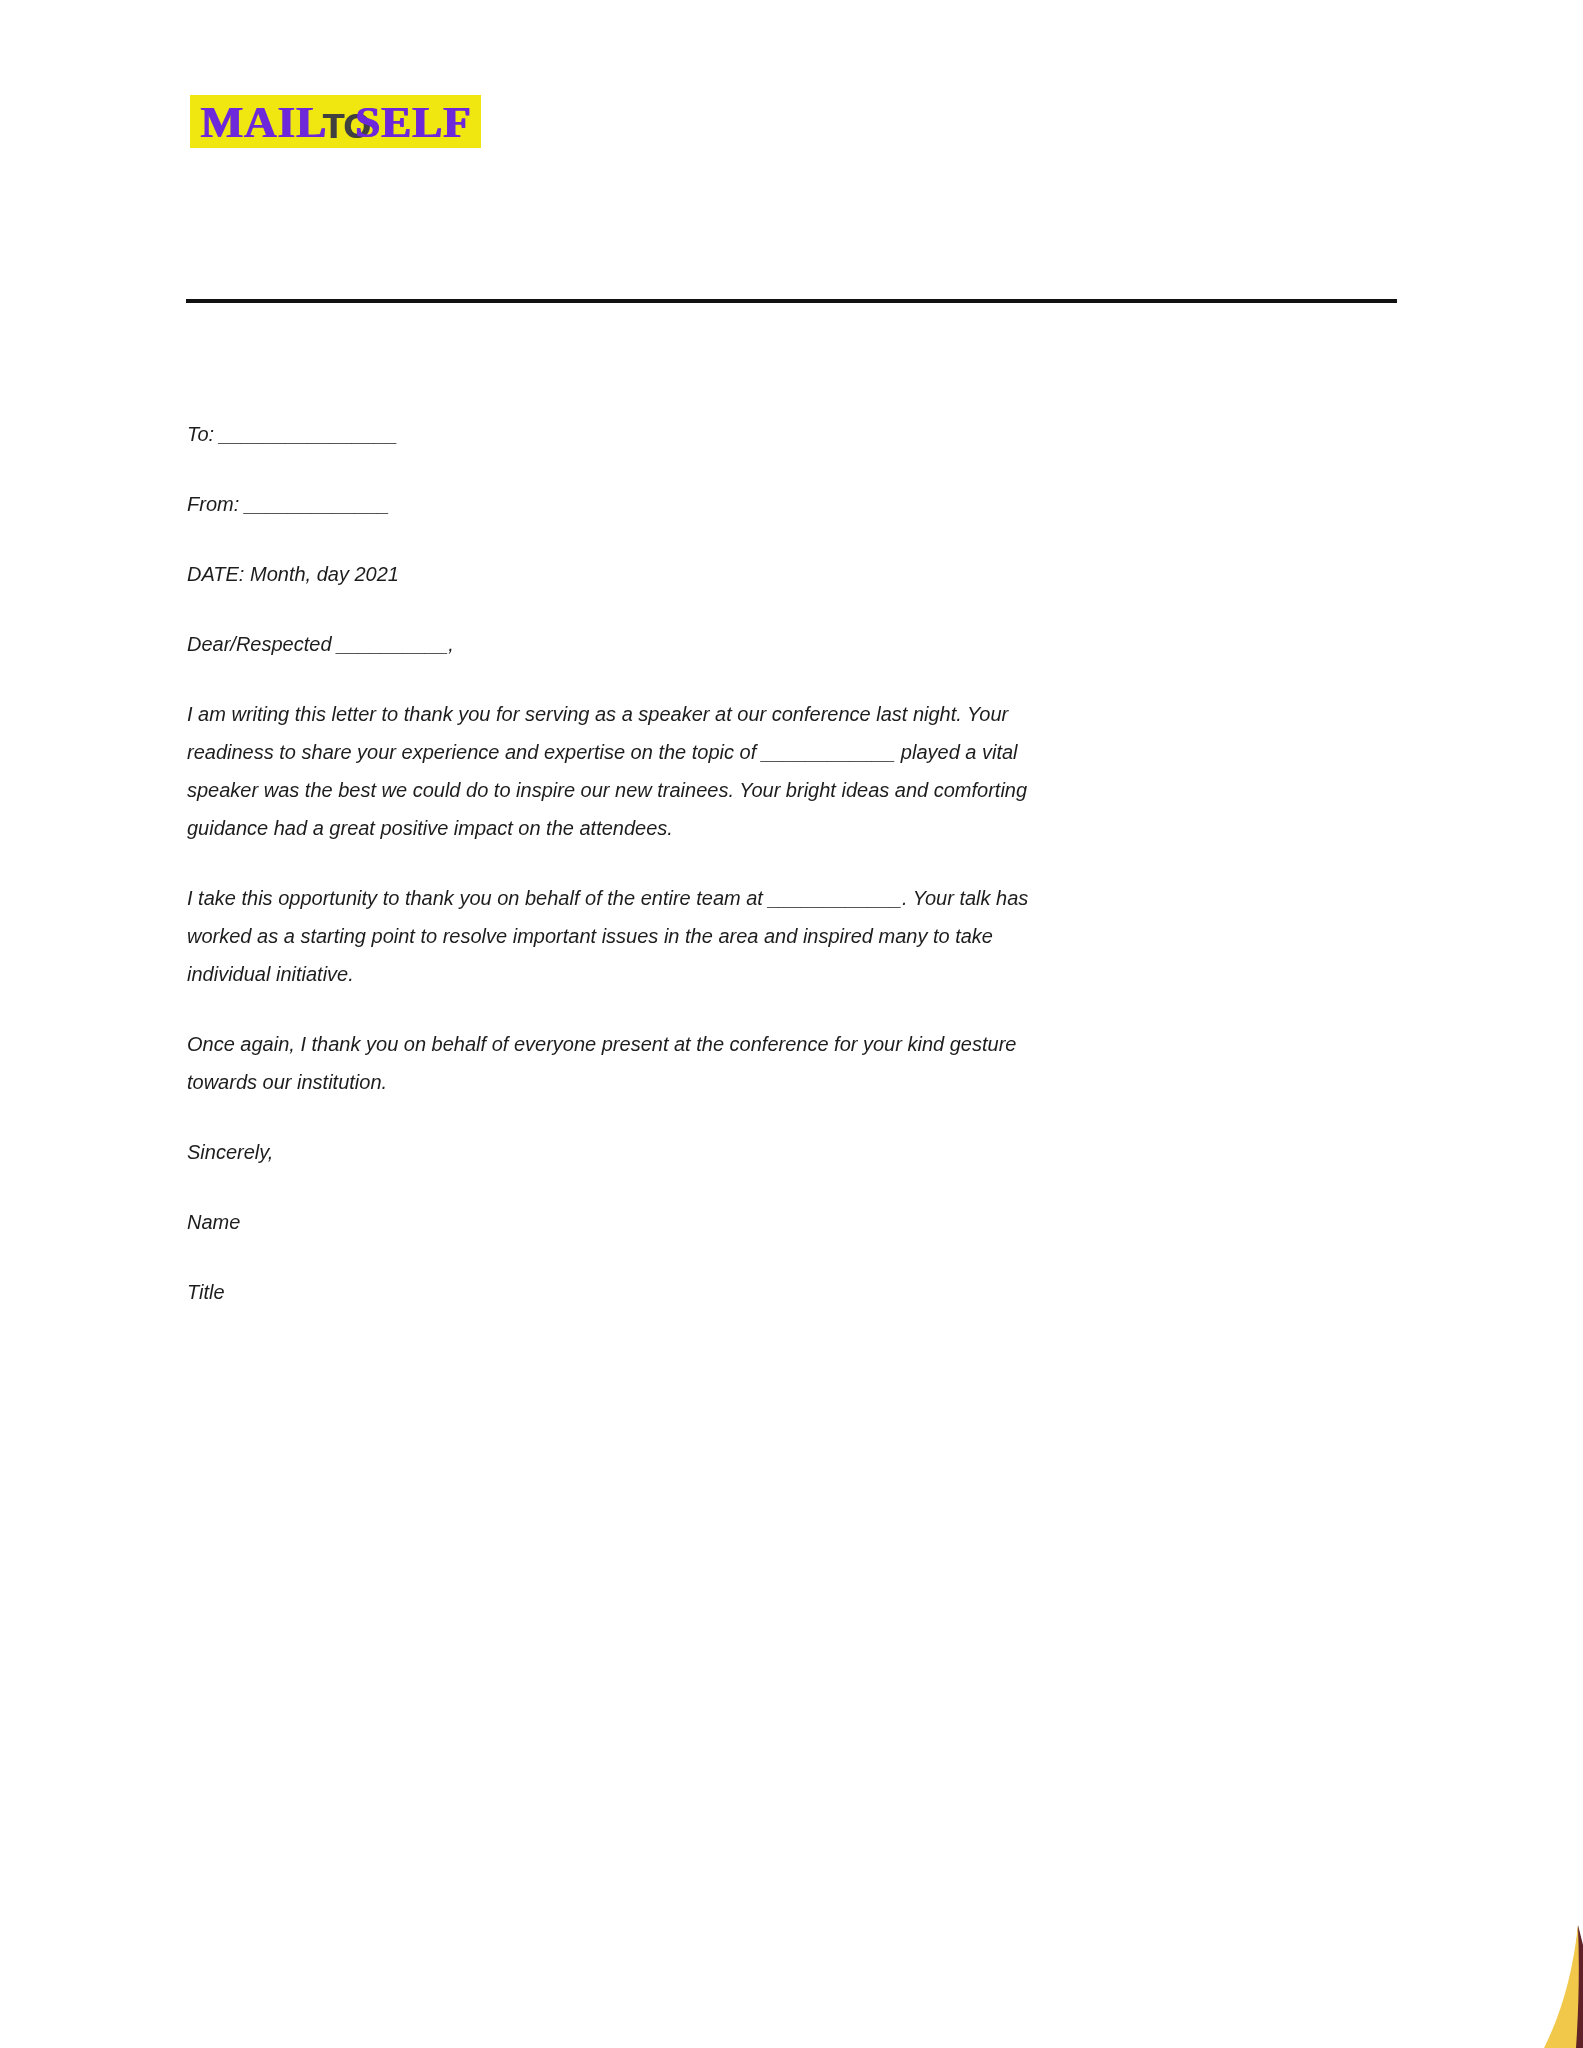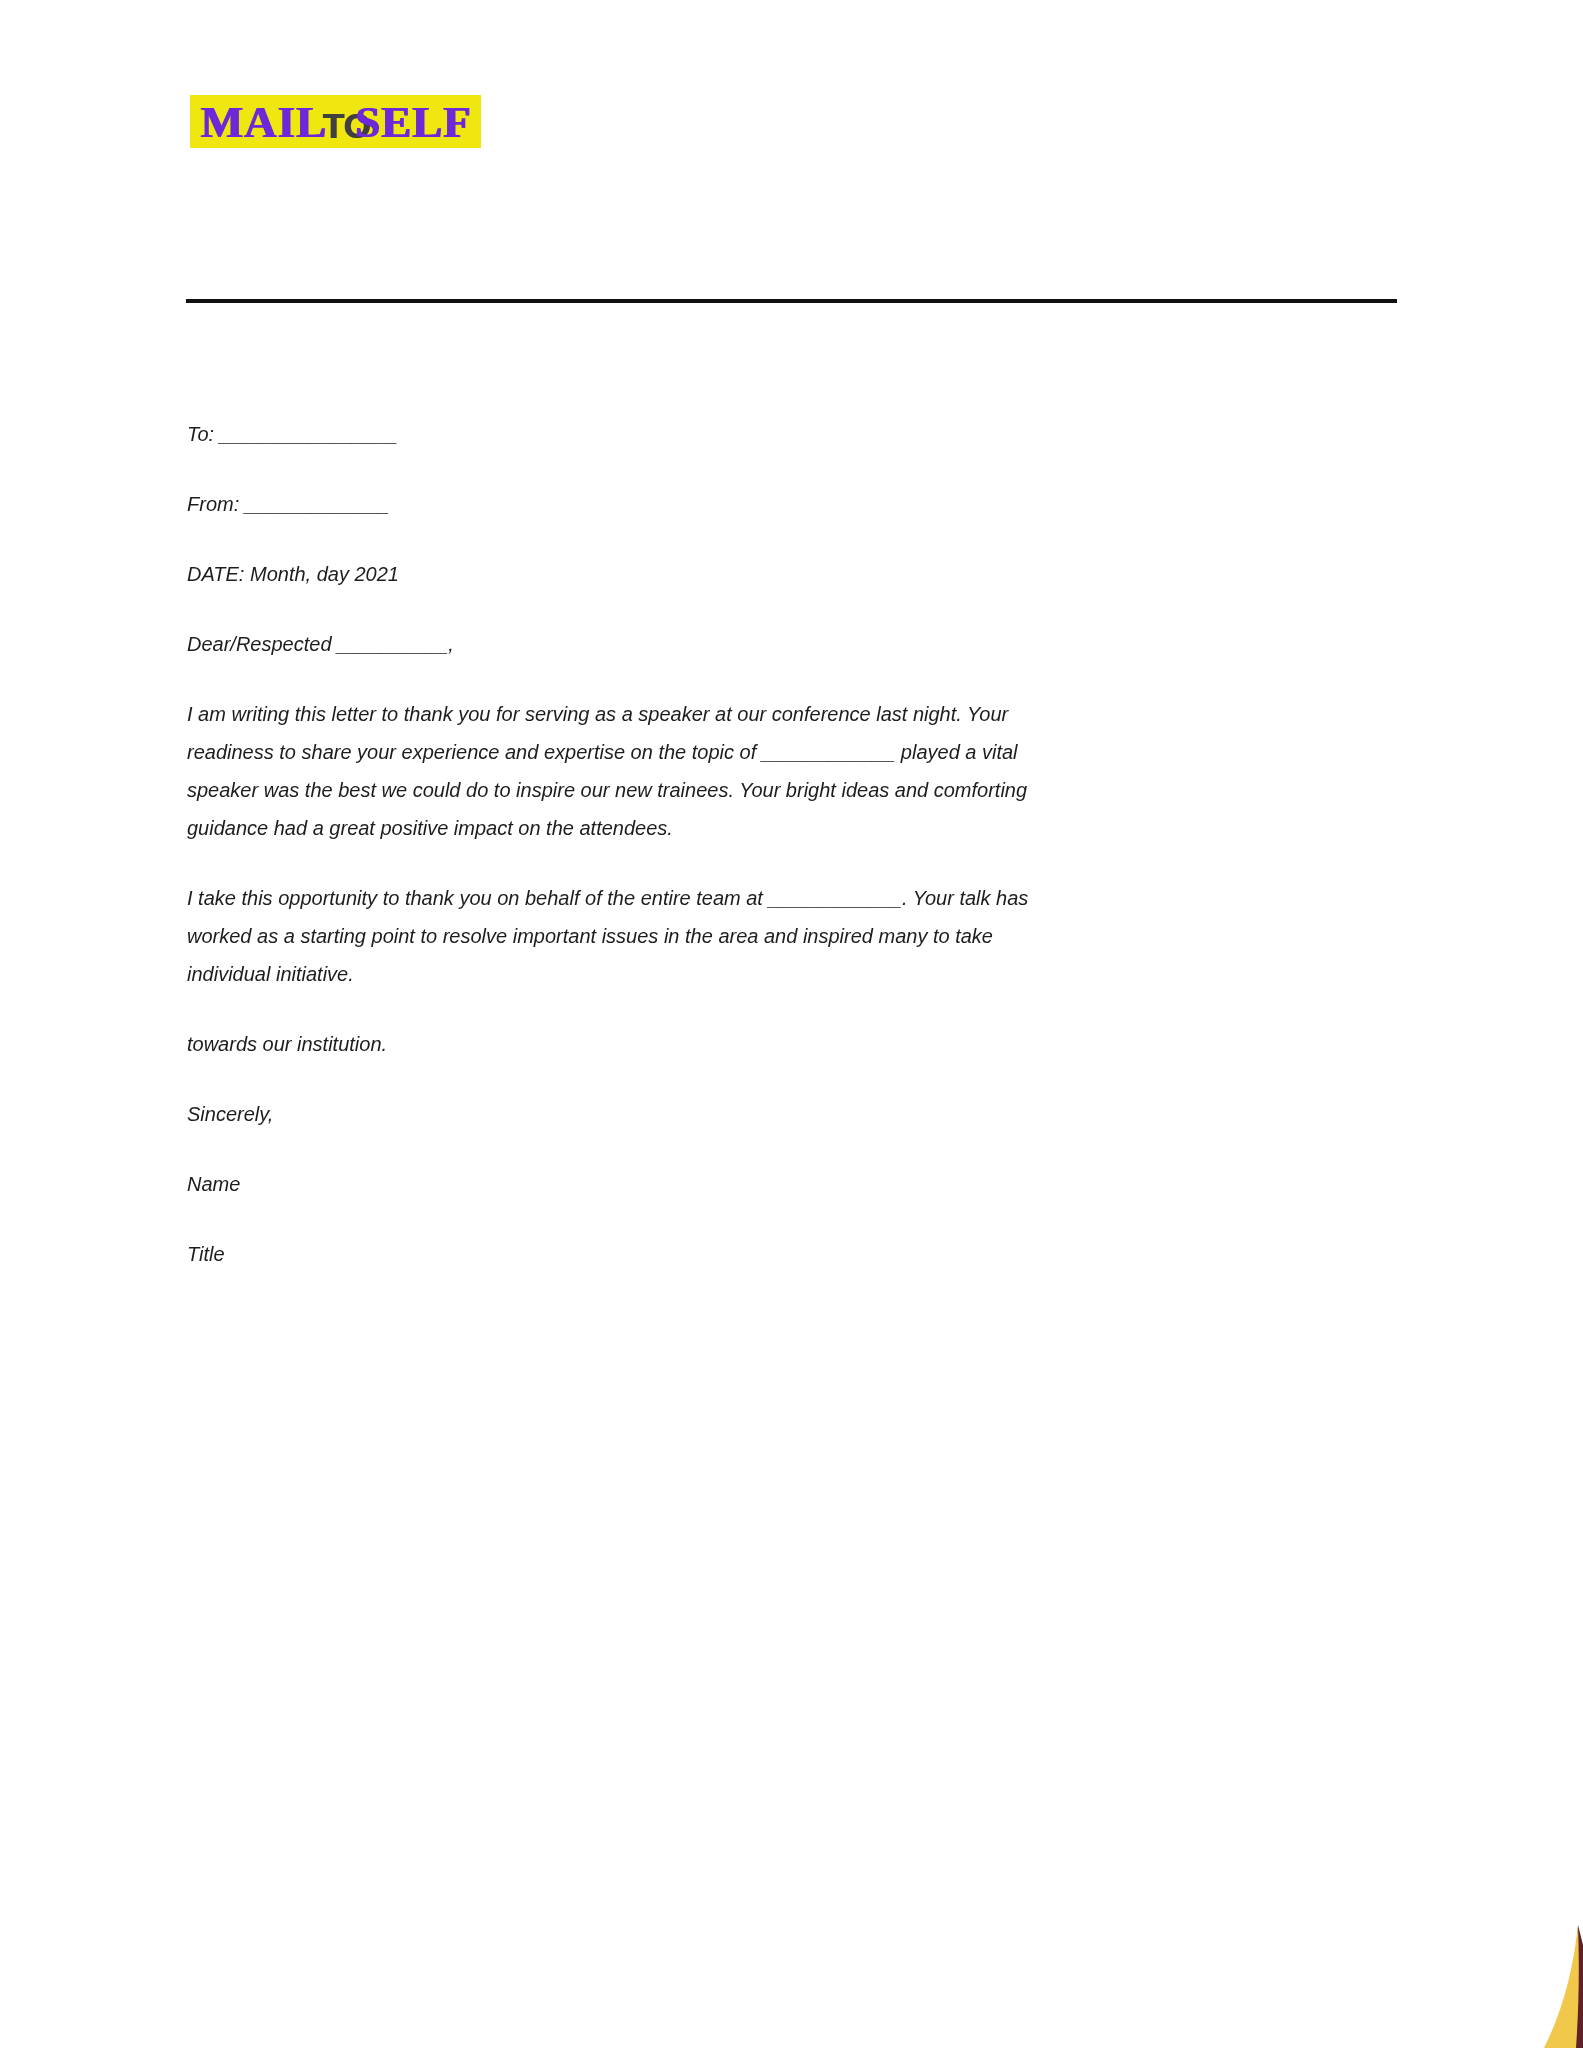--- a/index.html
+++ b/index.html
@@ -102,20 +102,21 @@
       <div class="line">guidance had a great positive impact on the attendees.</div>
     </div>
 
     <div class="block">
       <div class="line">I take this opportunity to thank you on behalf of the entire team at ____________. Your talk has</div>
       <div class="line">worked as a starting point to resolve important issues in the area and inspired many to take</div>
       <div class="line">individual initiative.</div>
     </div>
 
     <div class="block">
+      <div class="line">Once again, I thank you on behalf of everyone present at the conference for your kind gesture</div>
       <div class="line">towards our institution.</div>
     </div>
 
     <div class="block line">Sincerely,</div>
     <div class="block line">Name</div>
     <div class="block line">Title</div>
   </div>
 
   <svg class="corner-art" viewBox="0 0 63 148" xmlns="http://www.w3.org/2000/svg" aria-hidden="true">
     <path d="M58 25 L63 45 L63 148 L40 148 C49 106 55 66 58 25 Z" fill="#5E2228"></path>

